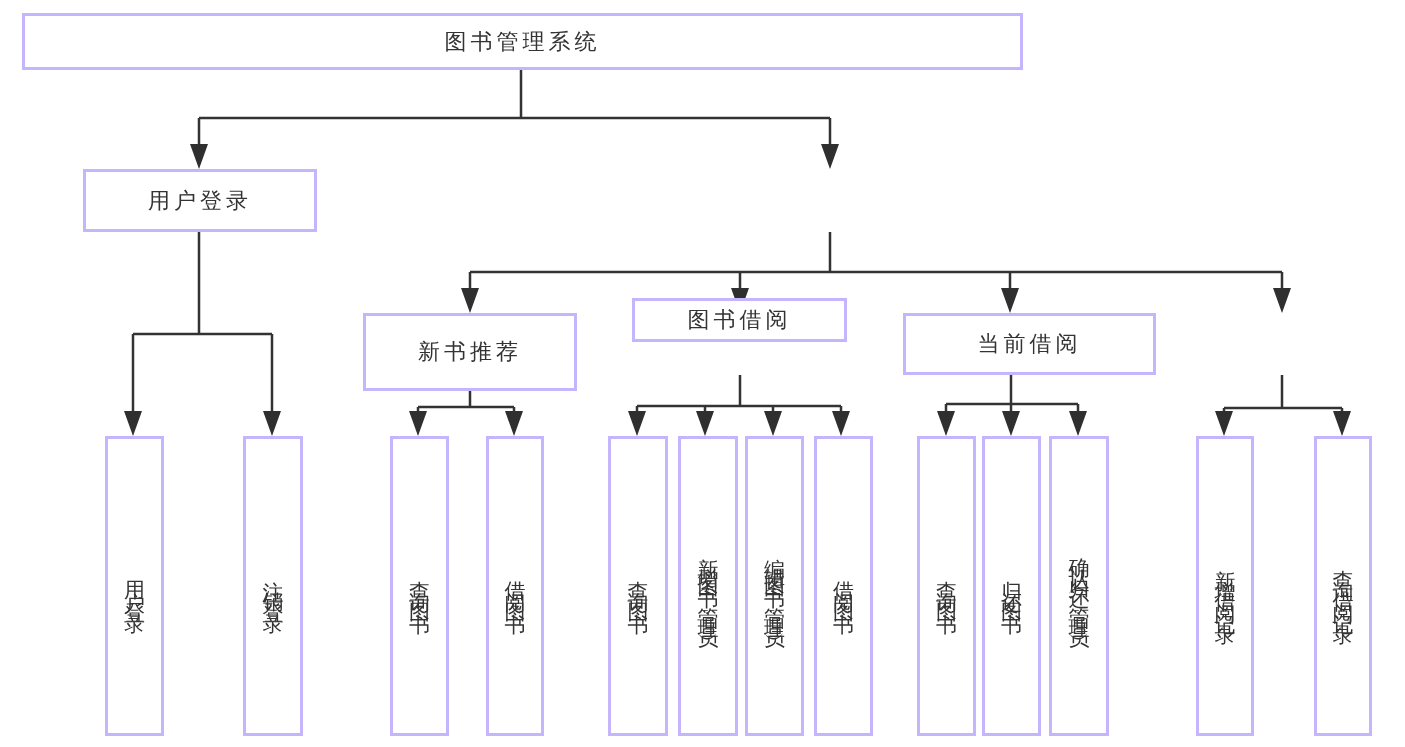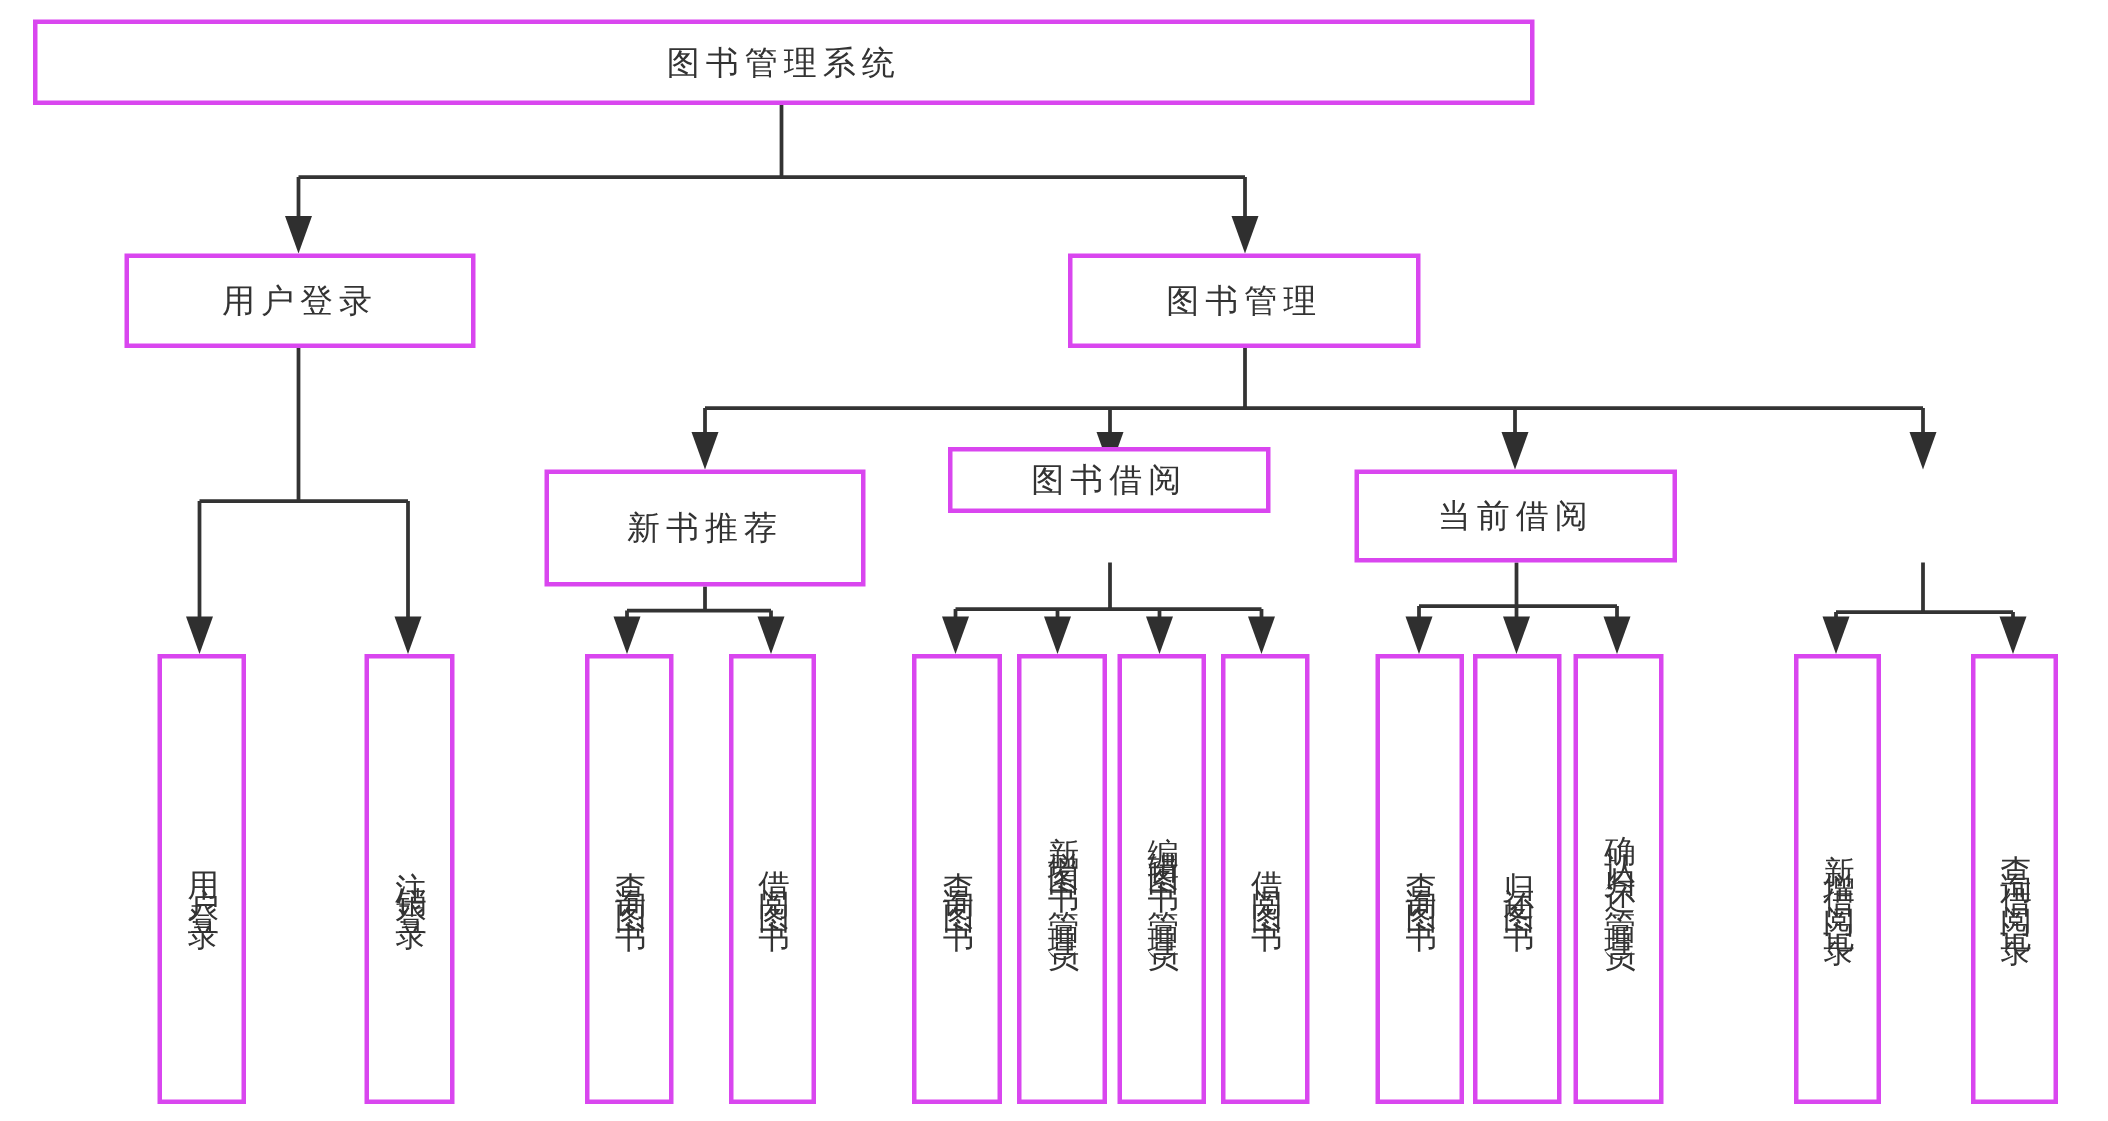--- a/index.html
+++ b/index.html
@@ -1,21 +1,21 @@
 <!DOCTYPE html>
 <html><head>
 <meta charset="utf-8">
 <style>
   html,body{margin:0;padding:0;background:#ffffff;}
   body{font-family:"Liberation Sans","DejaVu Sans",sans-serif;}
   #stage{position:relative;width:1405px;height:747px;background:#ffffff;overflow:hidden;}
   #wires{position:absolute;left:0;top:0;width:1405px;height:747px;pointer-events:none;}
   .box{
     position:absolute;box-sizing:border-box;background:#ffffff;
-    border:3px solid #d946ef;display:flex;align-items:center;justify-content:center;
+    border:3px solid #c4b5fd;display:flex;align-items:center;justify-content:center;
     color:#333333;z-index:2;
   }
   .hl{font-size:22px;letter-spacing:4px;white-space:nowrap;color:#333333;}
   .vl{
     writing-mode:vertical-rl;text-orientation:mixed;
     font-size:21px;letter-spacing:11px;white-space:nowrap;color:#333333;
   }
   #watermark{
     position:absolute;right:13px;bottom:6px;z-index:5;
     font-size:19px;letter-spacing:1px;color:#b3b3b3;white-space:nowrap;
@@ -59,31 +59,28 @@
     </g>
   </svg>
 
   <div class="box" style="left:22px;top:13px;width:1001px;height:57px">
     <span class="hl">图书管理系统</span>
   </div>
 
   <div class="box" style="left:83px;top:169px;width:234px;height:63px">
     <span class="hl">用户登录</span>
   </div>
-  <div class="box" style="left:712px;top:169px;width:235px;height:63px">
-    <span class="hl">图书管理</span>
-  </div>
 
   <div class="box" style="left:363px;top:313px;width:214px;height:78px">
     <span class="hl">新书推荐</span>
   </div>
   <div class="box" style="left:632px;top:298px;width:215px;height:44px">
     <span class="hl">图书借阅</span>
   </div>
-  <div class="box" style="left:903px;top:313px;width:215px;height:62px">
+  <div class="box" style="left:903px;top:313px;width:253px;height:62px">
     <span class="hl">当前借阅</span>
   </div>
 
   <div class="box" style="left:105px;top:436px;width:59px;height:300px">
     <span class="vl">用户登录</span>
   </div>
   <div class="box" style="left:243px;top:436px;width:60px;height:300px">
     <span class="vl">注销登录</span>
   </div>
 

